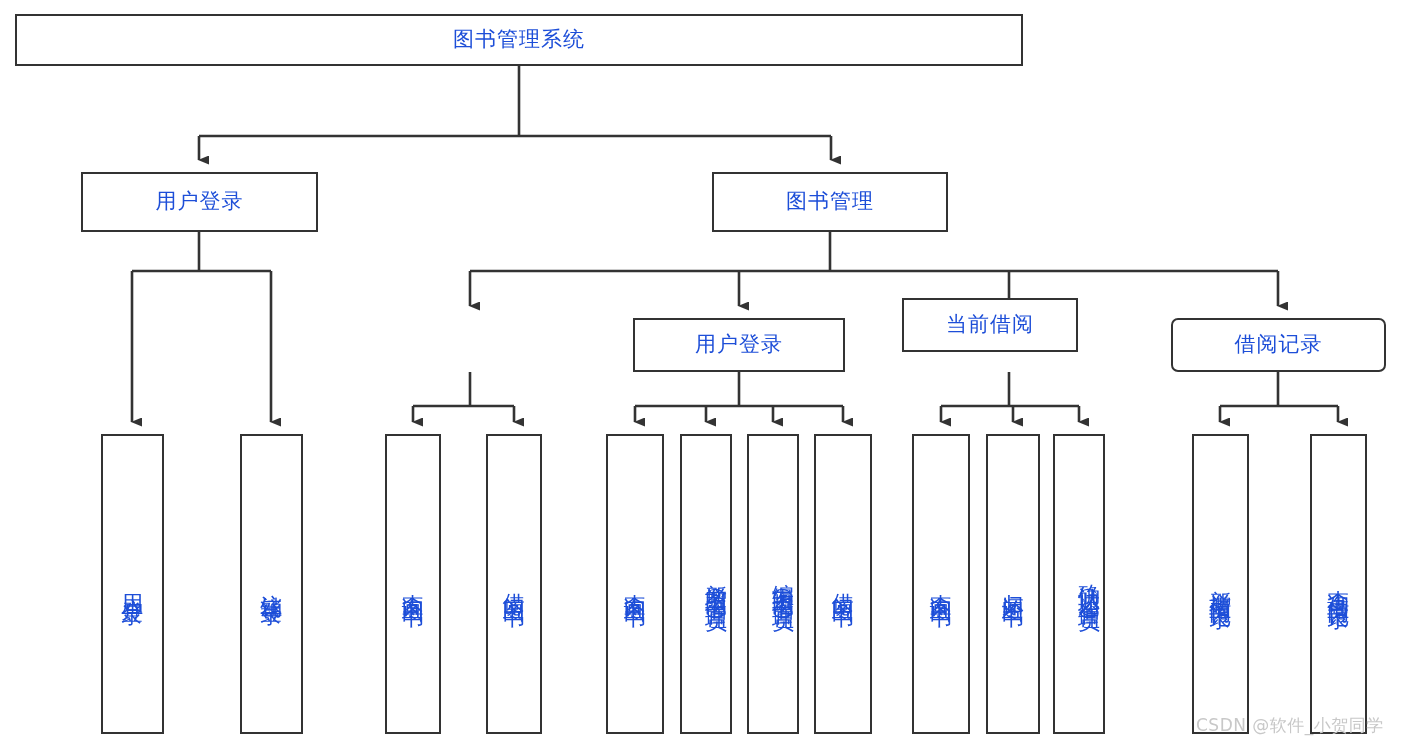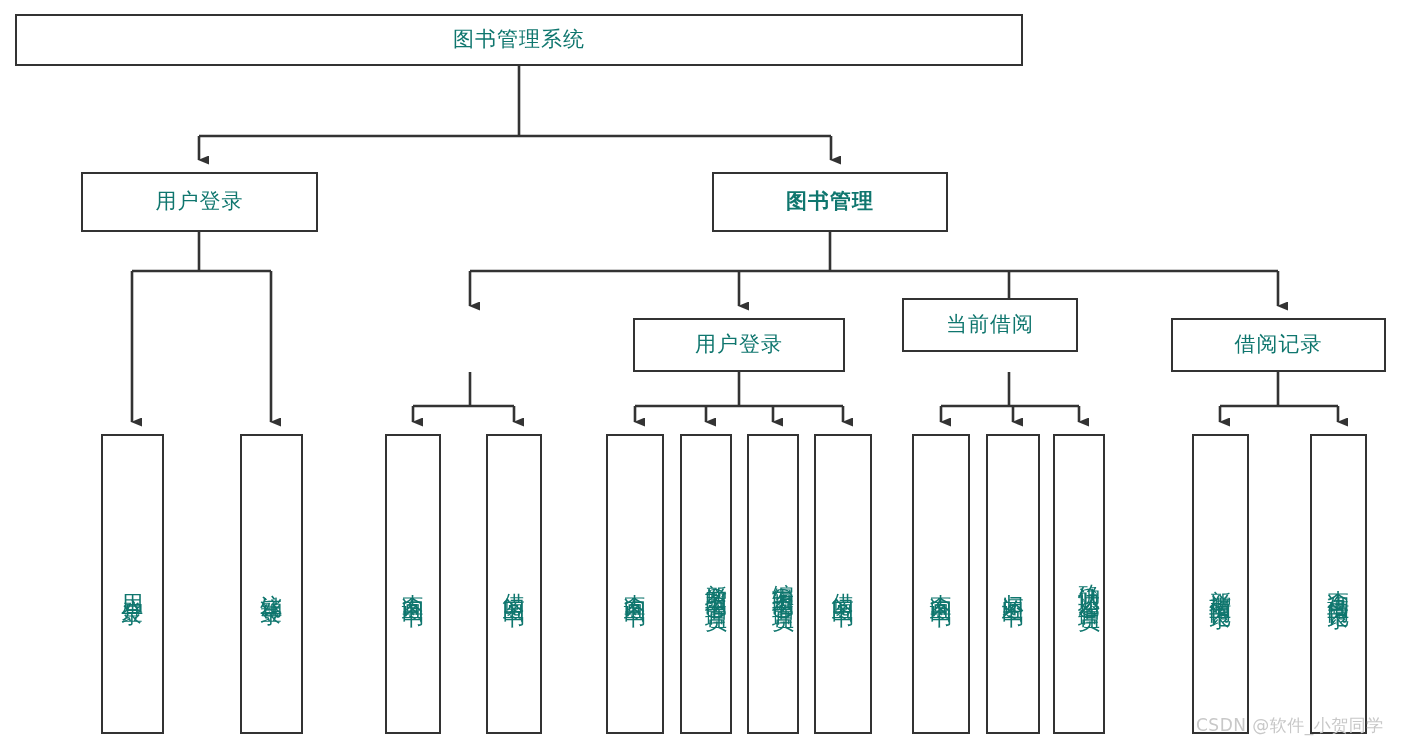--- a/index.html
+++ b/index.html
@@ -26,21 +26,21 @@
     pointer-events: none;
   }
   .node {
     position: absolute;
     box-sizing: border-box;
     border: 2px solid #333333;
     background: #ffffff;
     display: flex;
     align-items: center;
     justify-content: center;
-    color: #0f766e;
+    color: #1d4ed8;
   }
   .node.horiz {
     font-size: 21px;
     letter-spacing: 1px;
     line-height: 1.2;
   }
   .node.vert {
     writing-mode: vertical-rl;
     text-orientation: upright;
     font-size: 22px;
@@ -117,31 +117,31 @@
     </g>
   </svg>
 
   <div class="node horiz" style="left:15px; top:14px; width:1008px; height:52px;">
     <span>图书管理系统</span>
   </div>
 
   <div class="node horiz" style="left:81px; top:172px; width:237px; height:60px;">
     <span>用户登录</span>
   </div>
-  <div class="node horiz" style="left:712px; top:172px; width:236px; height:60px;font-weight:bold;">
+  <div class="node horiz" style="left:712px; top:172px; width:236px; height:60px;">
     <span>图书管理</span>
   </div>
 
   <div class="node horiz" style="left:633px; top:318px; width:212px; height:54px;">
     <span>用户登录</span>
   </div>
   <div class="node horiz" style="left:902px; top:298px; width:176px; height:54px;">
     <span>当前借阅</span>
   </div>
-  <div class="node horiz" style="left:1171px; top:318px; width:215px; height:54px;">
+  <div class="node horiz" style="left:1171px; top:318px; width:215px; height:54px;border-radius:7px;">
     <span>借阅记录</span>
   </div>
 
   <div class="node vert" style="left:101px; top:434px; width:63px; height:300px;">
     <span>用户登录</span>
   </div>
   <div class="node vert" style="left:240px; top:434px; width:63px; height:300px;">
     <span>注销登录</span>
   </div>
 

